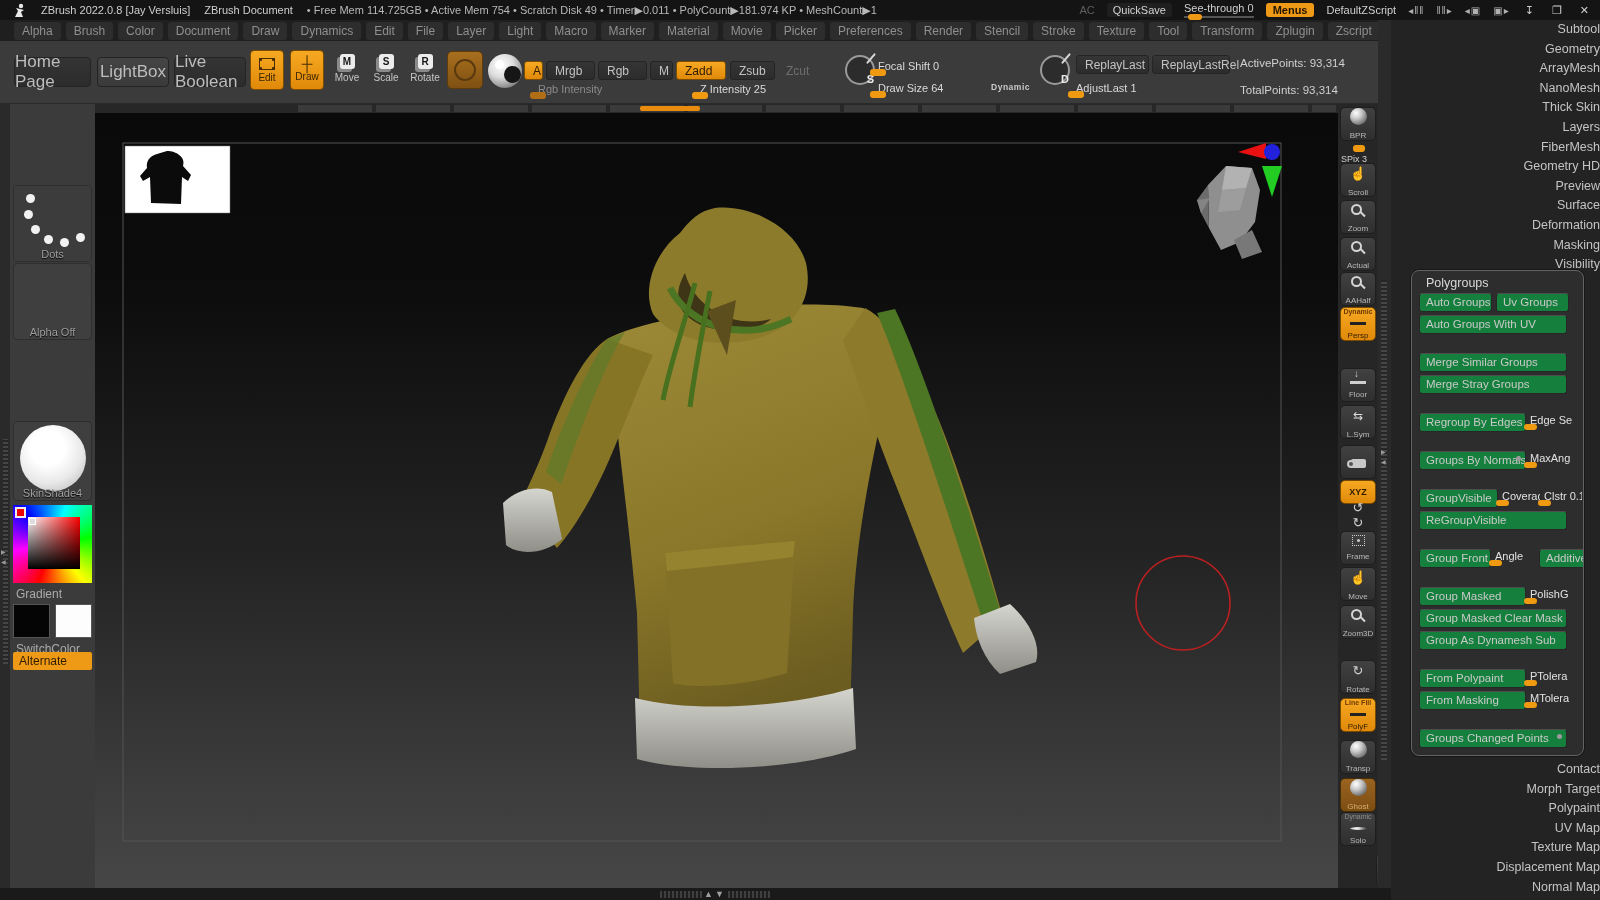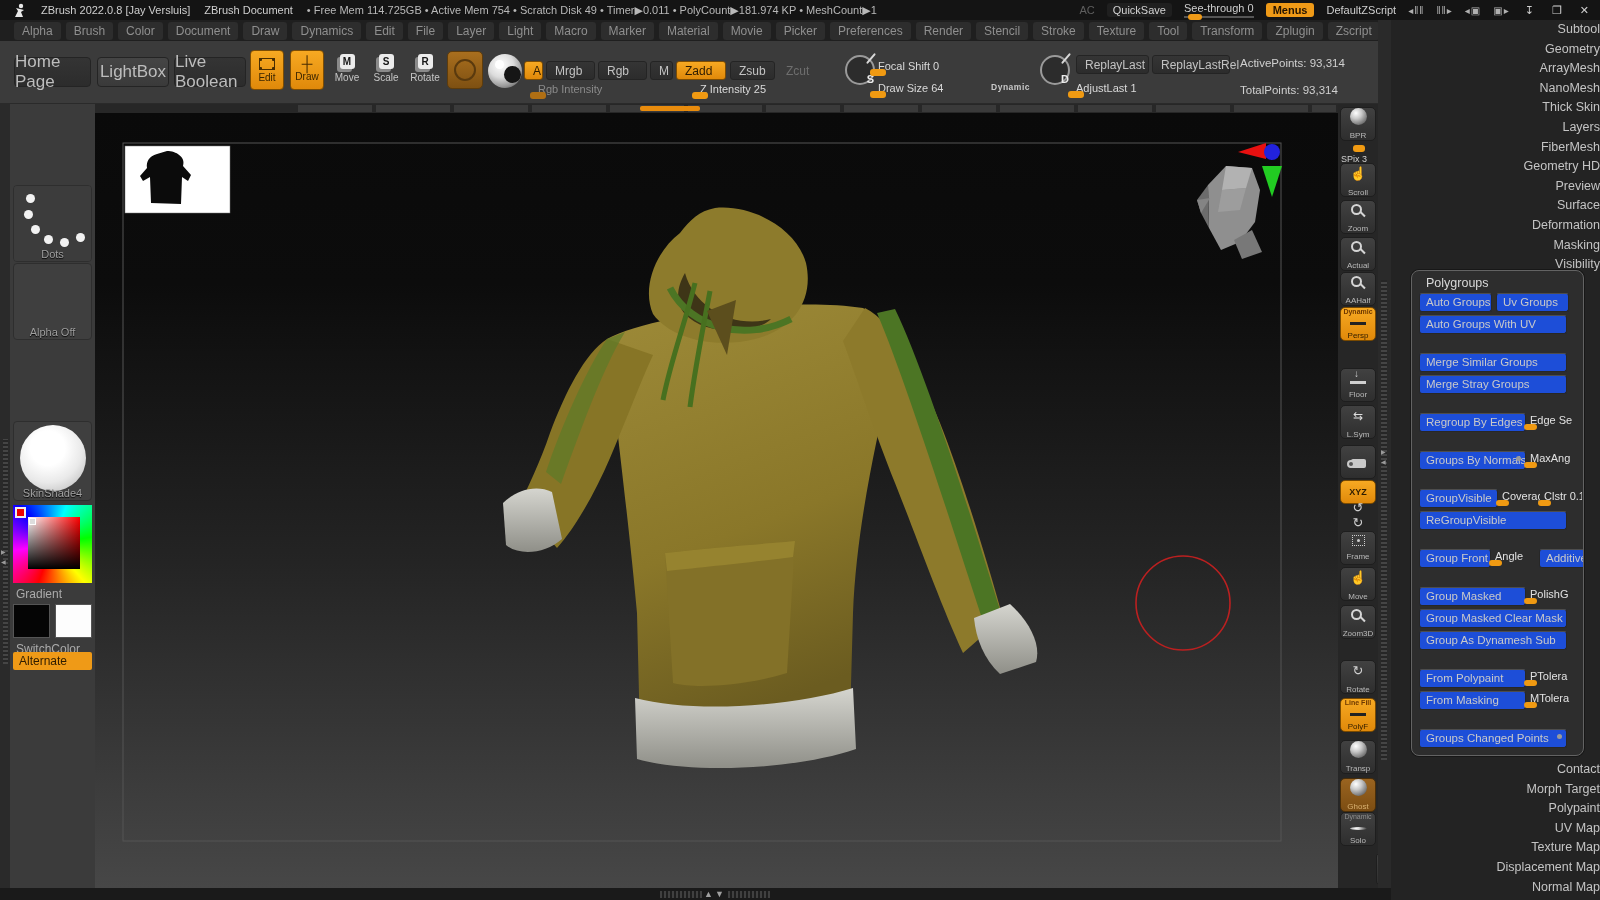--- a/index.html
+++ b/index.html
@@ -181,21 +181,21 @@
   .toolpanel { position:absolute; left:1391px; top:20px; width:209px; height:880px; background:#232323; }
   .tp-list-top { position:absolute; left:0; top:0; width:100%; }
   .tp-item { padding-left:33px; height:19.6px; line-height:19.6px; font-size:12.5px; color:#c4c4c4;
     cursor:pointer; white-space:nowrap;text-align:right; }
   .tp-list-bottom { position:absolute; left:0; top:740px; width:100%; }
   .pgbox { position:absolute; left:20px; top:250px; width:173px; height:486px; background:#2d2d2d;
     border:1px solid #636363; border-radius:8px; box-shadow:0 0 0 1px #171717; overflow:hidden; padding-top:3px; }
   .pgtitle { margin:2px 0 3px 14px; font-size:12.5px; color:#d8d8d8; }
   .pgrow { display:flex; gap:4px; margin:3px 0 0 7px; align-items:flex-start; }
   .pggap { height:16px; }
-  .pgbtn { background:#1d4ed8; border:1px solid #272727; border-top-color:#4d4d4d; border-radius:3px;
+  .pgbtn { background:#15803d; border:1px solid #272727; border-top-color:#4d4d4d; border-radius:3px;
     color:#c9c9c9; font-size:11.5px; padding:2px 6px; height:19px; white-space:nowrap; overflow:hidden;
     cursor:pointer; position:relative; flex:0 0 auto; }
   .pgbtn.wide { width:148px; }
   .pgbtn.half { width:73px; }
   .pgbtn.med { width:107px; }
   .pgbtn.sm { width:79px; }
   .pgdot { position:absolute; right:4px; top:4px; width:5px; height:5px; border-radius:50%; background:#9a9a9a; }
   .pgslider { width:52px; position:relative; padding-top:1px; cursor:pointer; flex:0 0 auto; }
   .pgslider .lbl { font-size:11px; color:#e2e2e2; white-space:nowrap; overflow:hidden; display:block; }
   .pgslider .track { position:relative; height:2px; background:#8a8a8a; margin-top:2px; }

